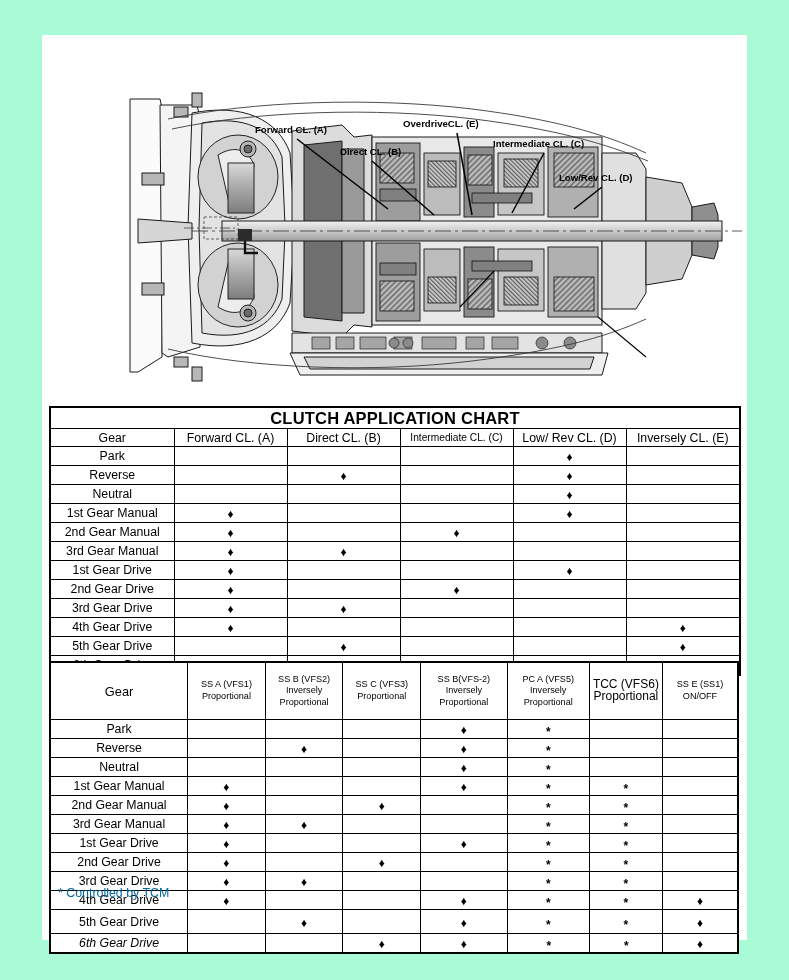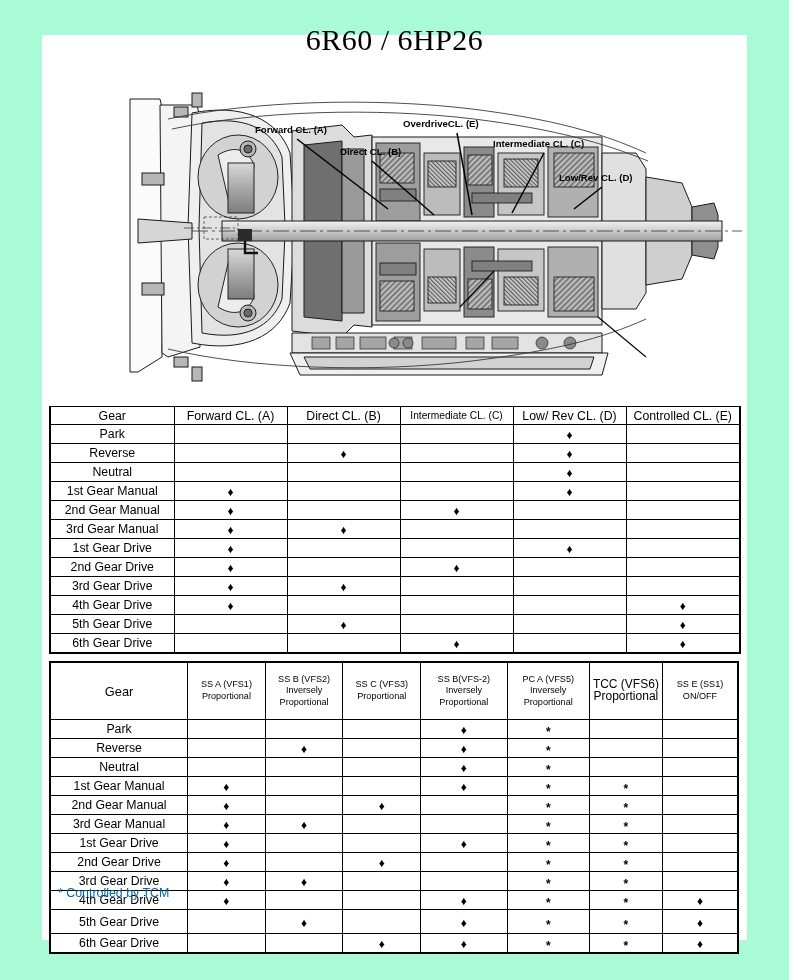--- a/index.html
+++ b/index.html
@@ -31,21 +31,21 @@
   .tbl{
     position:absolute;border-collapse:collapse;
     table-layout:fixed;background:#fff;
   }
   .tbl td,.tbl th{
     border:1px solid #000;
     text-align:center;vertical-align:middle;
     color:#000;padding:0;
   }
   .tbl .outerT{border-top:2px solid #000;}
-  .tbl .outerB{border-bottom:2px solid #000;}
+  .tbl .outerB{border-bottom:2px solid #000;font-style:italic;}
   .tbl .outerL{border-left:2px solid #000;}
   .tbl .outerR{border-right:2px solid #000;}
 
   
   #t1{left:7px;top:371px;width:690px;}
   #t1 .banner{
     font-size:16.5px;font-weight:bold;height:20px;letter-spacing:.2px;
   }
   #t1 .hd{font-size:12.3px;height:17px;}
   #t1 .hdsm{font-size:10.2px;}
@@ -67,21 +67,20 @@
   .footnote{
     position:absolute;left:16px;top:851px;
     font-size:12.4px;color:#0369a1;
   }
 </style>
 </head>
 <body>
 
 <div class="page">
 
-  <div class="title">6R60 / 6HP26</div>
 
   <div class="diagram">
     <svg width="705" height="335" viewBox="0 0 705 335" xmlns="http://www.w3.org/2000/svg">
       <defs>
         <linearGradient id="gMet" x1="0" y1="0" x2="0" y2="1">
           <stop offset="0%" stop-color="#f2f2f2"></stop>
           <stop offset="45%" stop-color="#cfcfcf"></stop>
           <stop offset="100%" stop-color="#9e9e9e"></stop>
         </linearGradient>
         <linearGradient id="gMet2" x1="0" y1="0" x2="0" y2="1">
@@ -248,26 +247,29 @@
     <colgroup>
       <col style="width:124px">
         <col style="width:113px">
         <col style="width:113px">
       <col style="width:113px">
         <col style="width:113px">
         <col style="width:114px">
     </colgroup>
     <tbody>
       <tr>
+        <td class="banner outerT outerL outerR" colspan="6">CLUTCH APPLICATION CHART</td>
+      </tr>
+      <tr>
         <td class="hd outerL">Gear</td>
         <td class="hd">Forward CL. (A)</td>
         <td class="hd">Direct CL. (B)</td>
         <td class="hd hdsm">Intermediate CL. (C)</td>
         <td class="hd">Low/ Rev CL. (D)</td>
-        <td class="hd outerR">Controlled CL. (E)</td>
+        <td class="hd outerR">Inversely CL. (E)</td>
       </tr>
     </tbody>
     <tbody id="t1body">
         <tr>
           <td class="gear outerL">Park</td>
           <td class="cell"></td>
           <td class="cell"></td>
           <td class="cell"></td>
           <td class="cell"><span class="dia">♦</span></td>
           <td class="cell outerR"></td>

